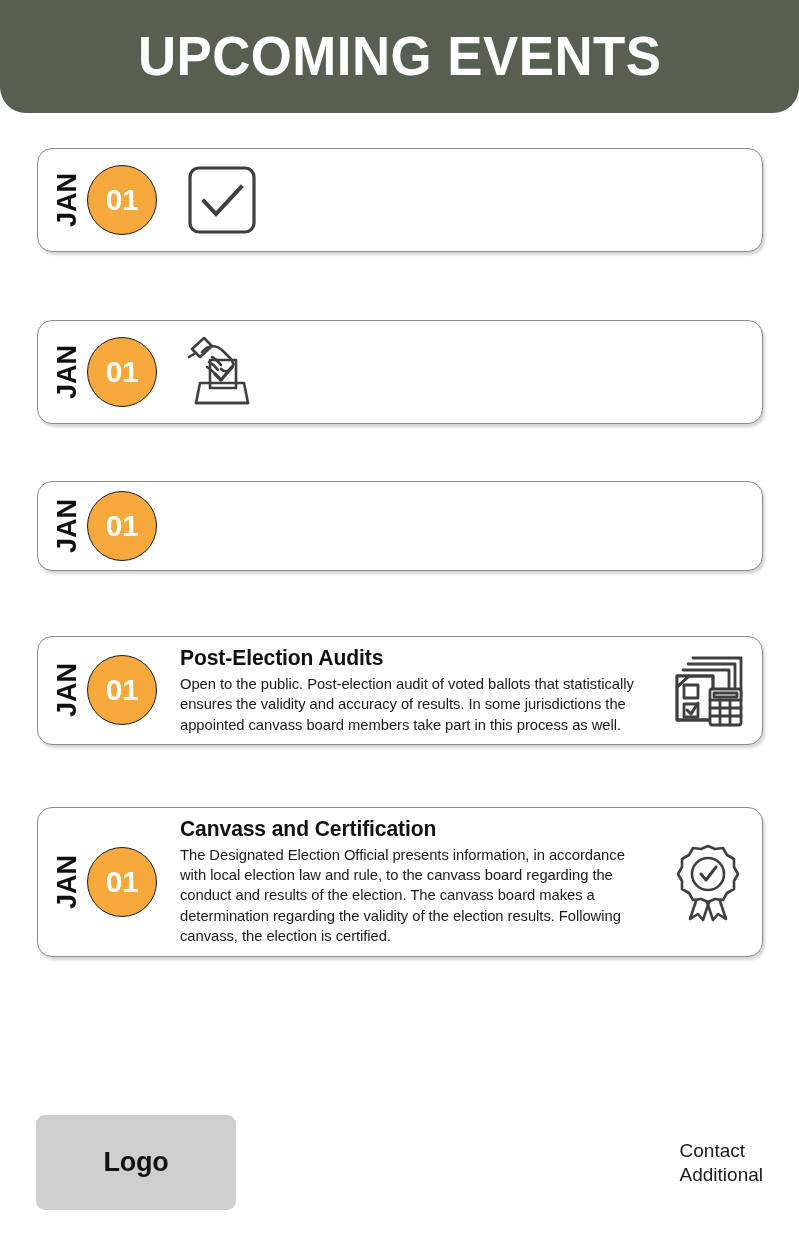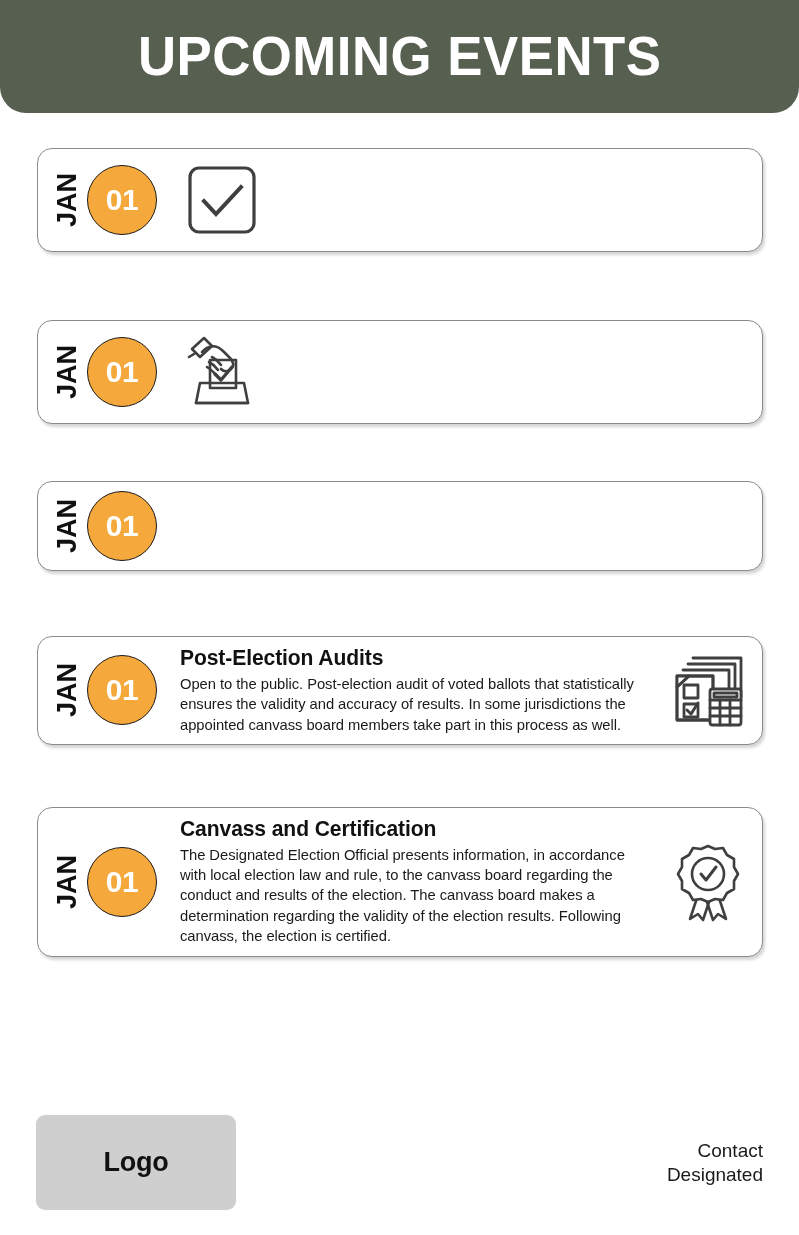--- a/index.html
+++ b/index.html
@@ -168,21 +168,21 @@
   .logo-text {
     font-size: 27px;
     font-weight: 700;
     color: #111111;
     letter-spacing: -0.2px;
   }
   .contact {
     position: absolute;
     right: 36px;
     top: 36px;
-    text-align: right;
+    text-align: left;
     font-size: 19px;
     font-weight: 400;
     color: #1a1a1a;
     line-height: 1.28;
     margin-left: 28px;
   }
 </style>
 </head>
 <body>
 
@@ -314,17 +314,17 @@
     </div>
 
   </div>
 
   <div class="footer">
     <div class="logo-box">
       <span class="logo-text">Logo</span>
     </div>
     <div class="contact">
       <div>Contact</div>
-      <div>Designated</div>
+      <div>Additional</div>
     </div>
   </div>
 
 </div>
 
 </body></html>

